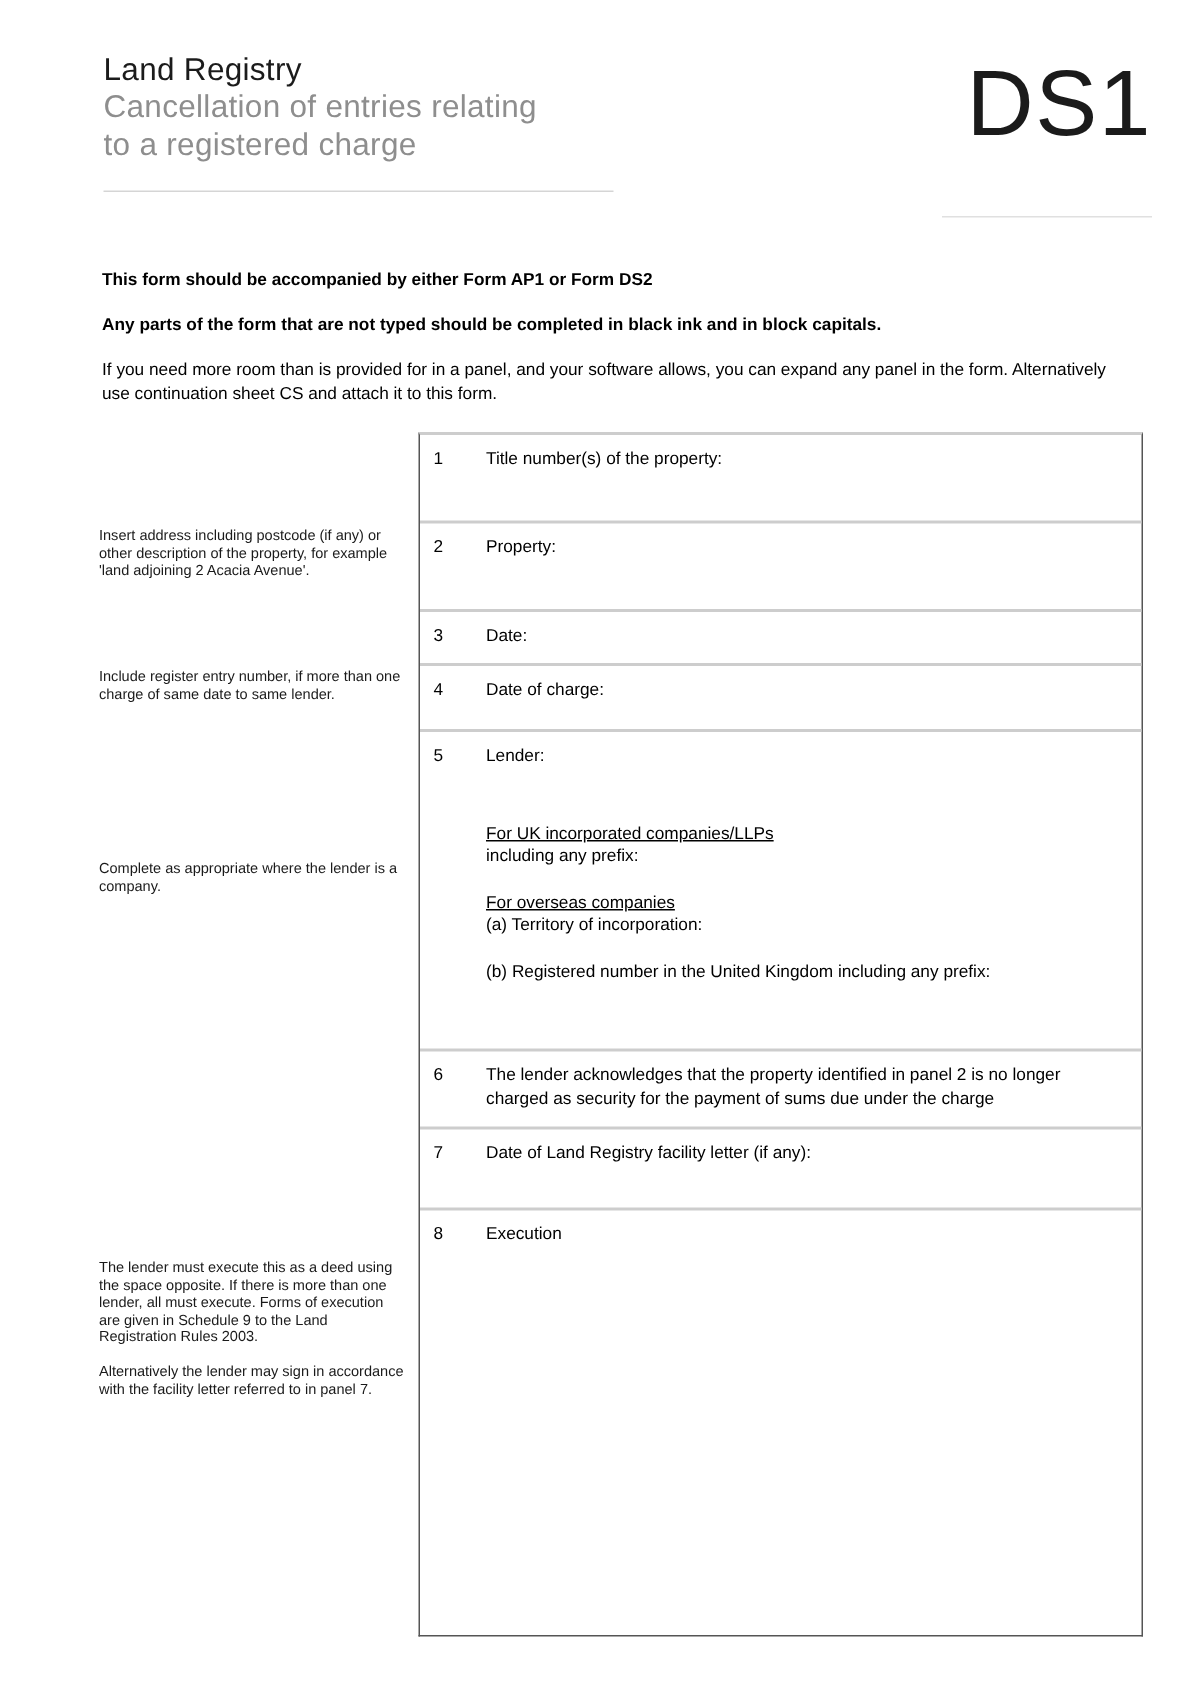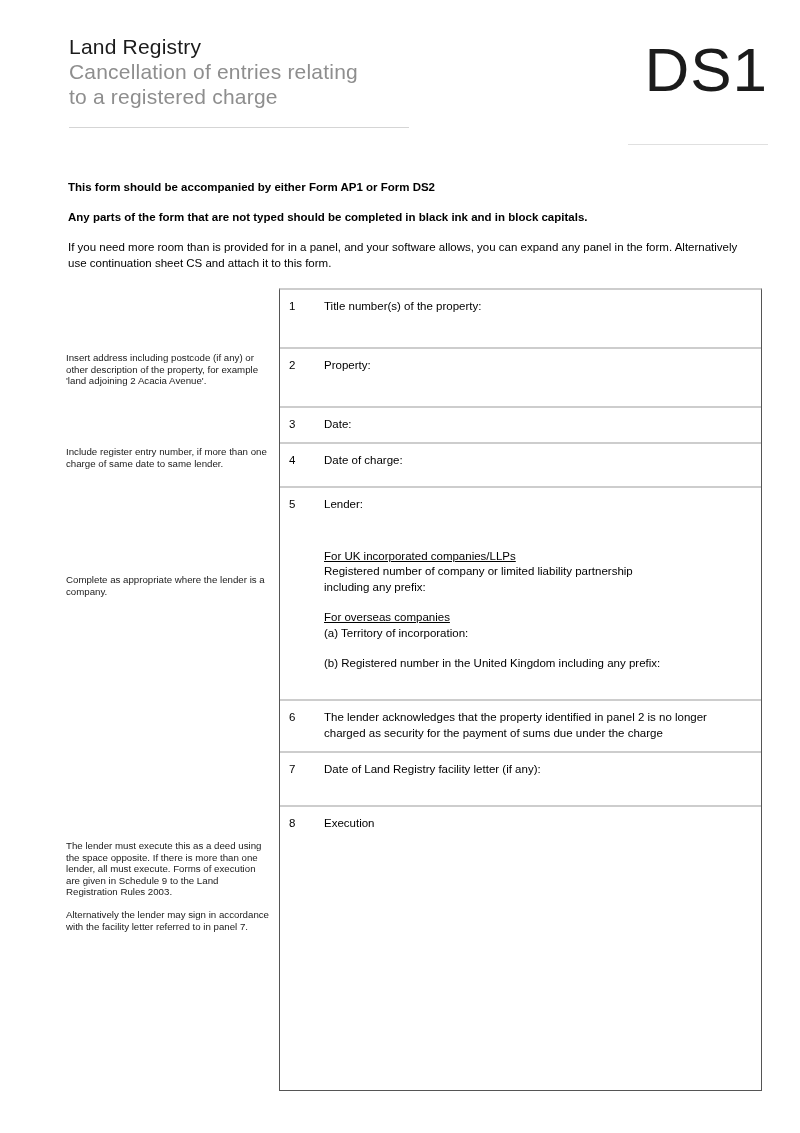--- a/index.html
+++ b/index.html
@@ -248,21 +248,20 @@
         <p>Date of charge:</p>
       </div>
     </div>
 
     <div class="panel" id="panel-5">
       <div class="panel-num">5</div>
       <div class="panel-content">
         <p>Lender:</p>
         <div class="gap-lg"></div>
         <p class="underlined">For UK incorporated companies/LLPs</p>
-        <p>Registered number of company or limited liability partnership</p>
         <p>including any prefix:</p>
         <div class="gap-md"></div>
         <p class="underlined">For overseas companies</p>
         <p>(a) Territory of incorporation:</p>
         <div class="gap-md"></div>
         <p>(b) Registered number in the United Kingdom including any prefix:</p>
       </div>
     </div>
 
     <div class="panel" id="panel-6">

